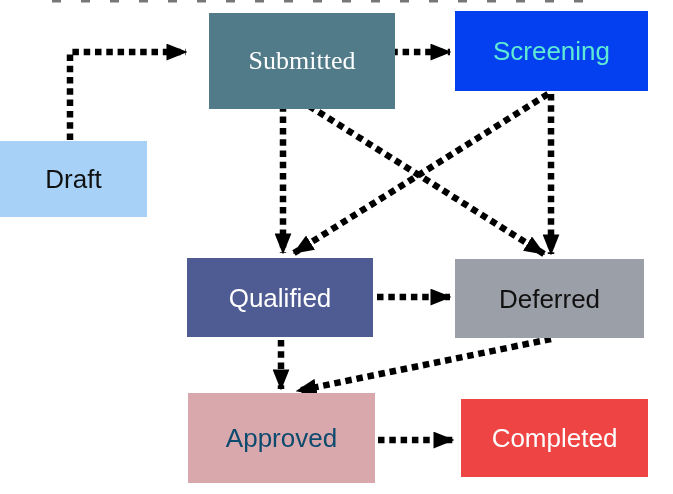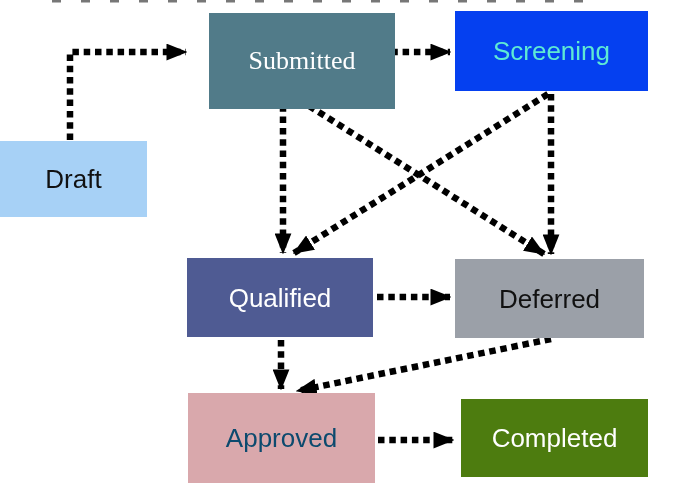--- a/index.html
+++ b/index.html
@@ -95,17 +95,17 @@
   </div>
 
   <div class="node node-deferred" style="background-color: rgb(155, 160, 168); color: rgb(17, 17, 17);">
     <span>Deferred</span>
   </div>
 
   <div class="node node-approved" style="background-color: rgb(217, 168, 172); color: #0c4a6e;">
     <span>Approved</span>
   </div>
 
-  <div class="node node-completed" style="background-color: #4d7c0f; color: rgb(255, 255, 255);">
+  <div class="node node-completed" style="background-color: #ef4444; color: rgb(255, 255, 255);">
     <span>Completed</span>
   </div>
 
 </div>
 
 </body></html>

